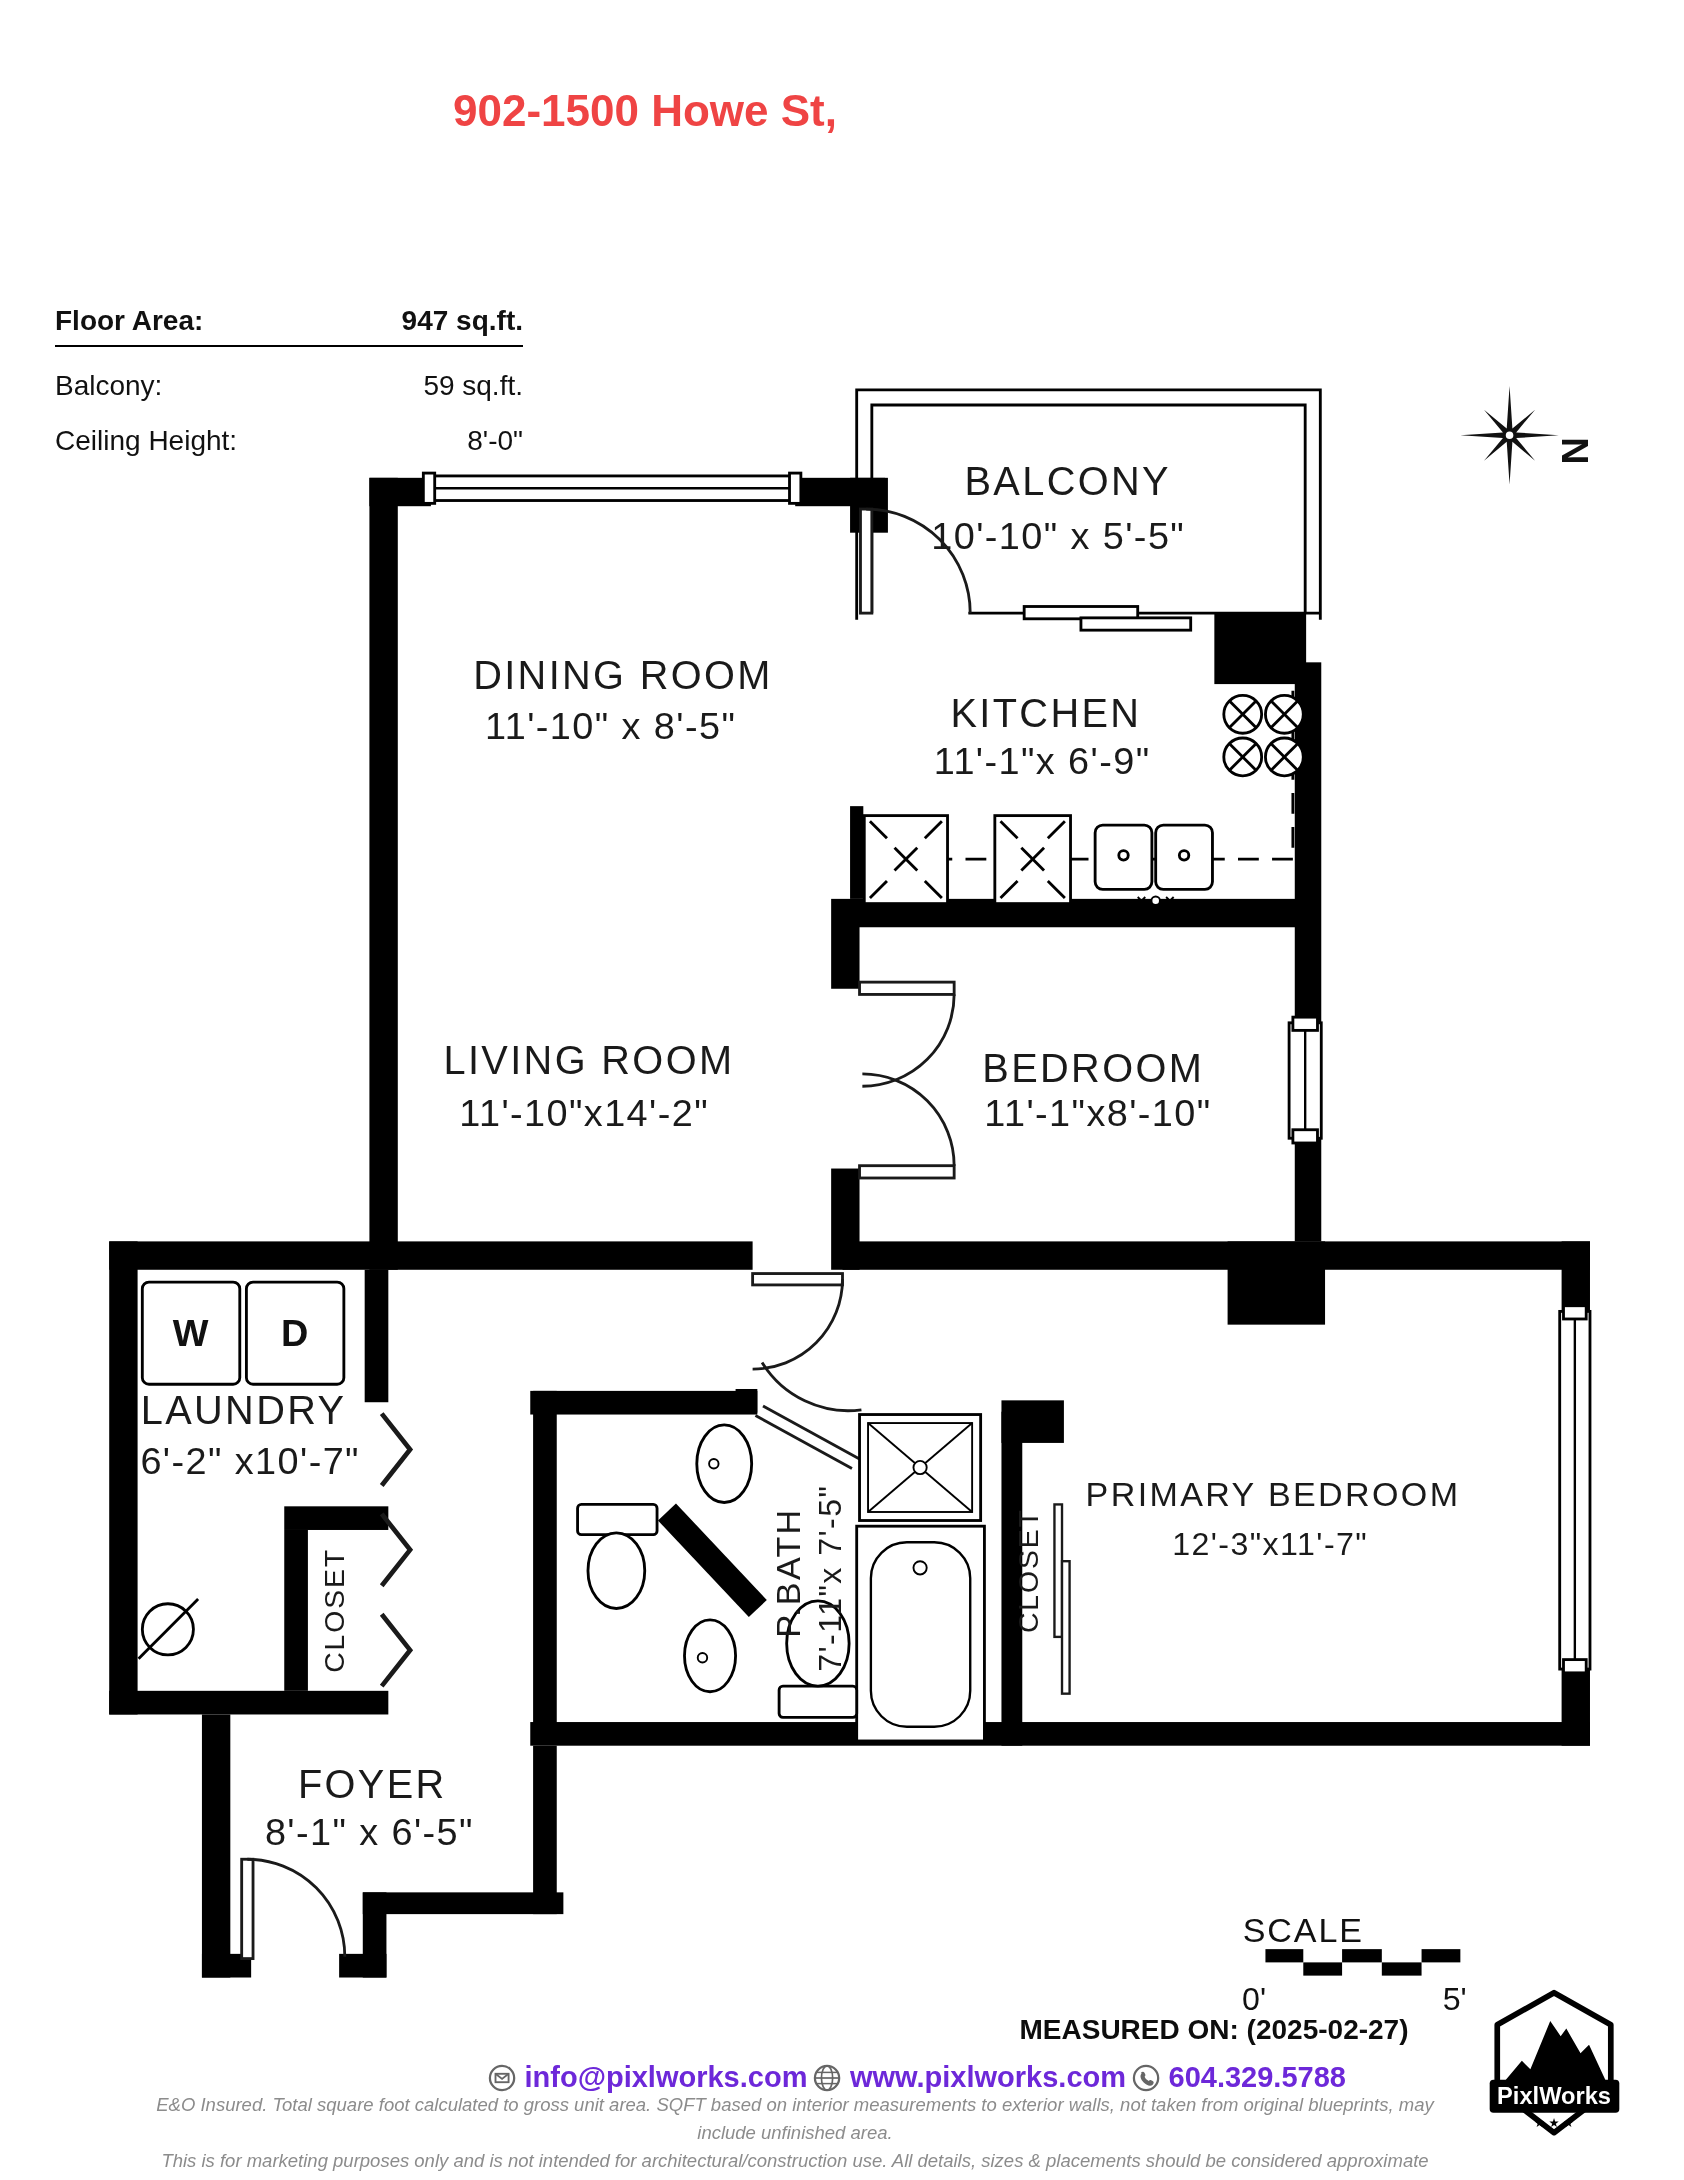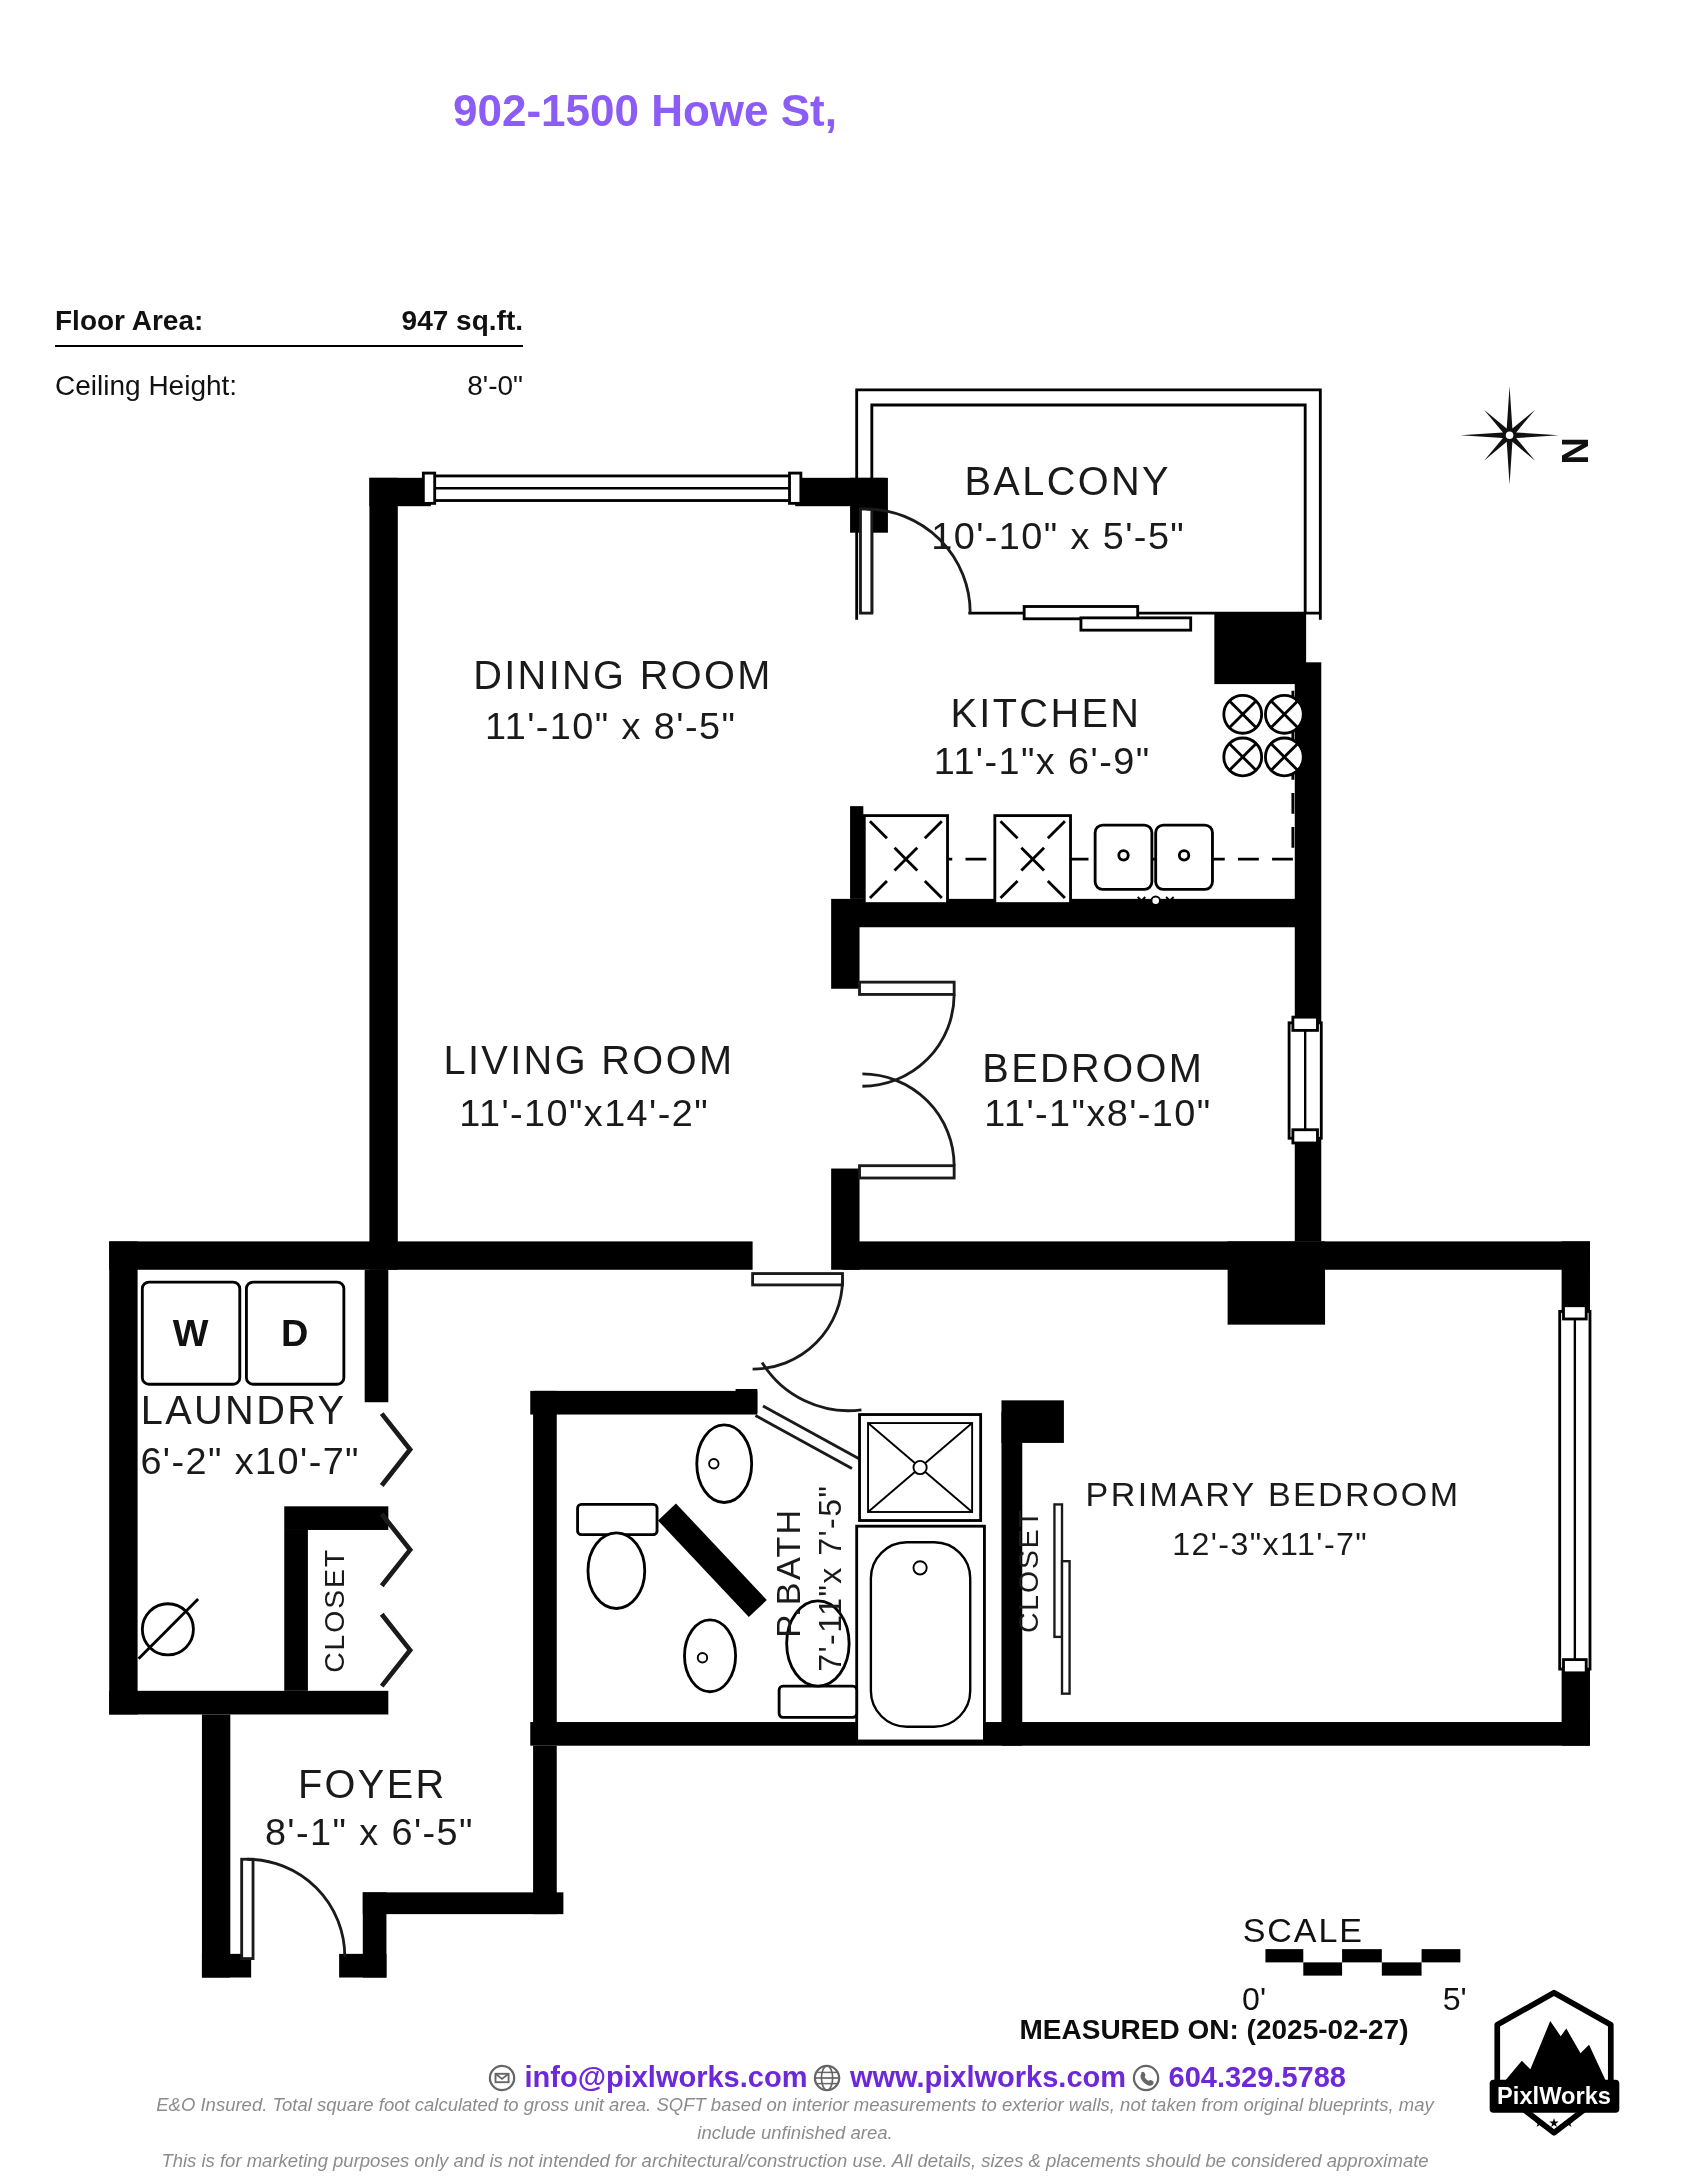--- a/index.html
+++ b/index.html
@@ -1,19 +1,19 @@
 <!DOCTYPE html>
 <html style="font-size:15px"><head>
 <meta charset="utf-8">
 <style>
   html,body{margin:0;padding:0;background:#fff;}
   .page{position:relative;width:1685px;height:2180px;background:#fff;overflow:hidden;
         font-family:"Liberation Sans", sans-serif;color:#111;}
   .title{position:absolute;left:645px;top:83px;transform:translateX(-50%);
-         text-align:center;font-size:44px;font-weight:700;line-height:1.26;letter-spacing:0px;color:#8b5cf6;}
+         text-align:center;font-size:44px;font-weight:700;line-height:1.26;letter-spacing:0px;color:#ef4444;}
   .info{position:absolute;left:55px;top:305px;width:468px;font-size:28px;}
   .info-row{display:flex;justify-content:space-between;align-items:flex-end;margin-top:23px;}
   .info-row.first{margin-top:0;font-weight:700;border-bottom:2.8px solid #000;padding-bottom:7.6px;}
   svg text{font-family:"Liberation Sans", sans-serif;}
   .room-name{font-size:42px;letter-spacing:2.5px;fill:#1a1a1a;}
   .room-dims{font-size:40px;letter-spacing:1.5px;fill:#1a1a1a;}
   .room-name.sm{font-size:36px;}
   .room-dims.sm{font-size:34px;}
   .closet-label{font-size:30px;letter-spacing:2px;fill:#1a1a1a;}
   .wd-label{font-size:40px;font-weight:700;fill:#111;}
@@ -34,20 +34,24 @@
 <div class="page">
 
   <div class="title">
     <div>902-1500 Howe St,</div>
   </div>
 
   <div class="info">
     <div class="info-row first">
       <span>Floor Area:</span>
       <span>947 sq.ft.</span>
+    </div>
+    <div class="info-row">
+      <span>Balcony:</span>
+      <span>59 sq.ft.</span>
     </div>
     <div class="info-row">
       <span>Ceiling Height:</span>
       <span>8'-0"</span>
     </div>
   </div>
 
   <svg width="1685" height="2180" viewBox="0 0 1780 2304" style="position:absolute;left:0;top:0;">
 
     <g fill="#000">

